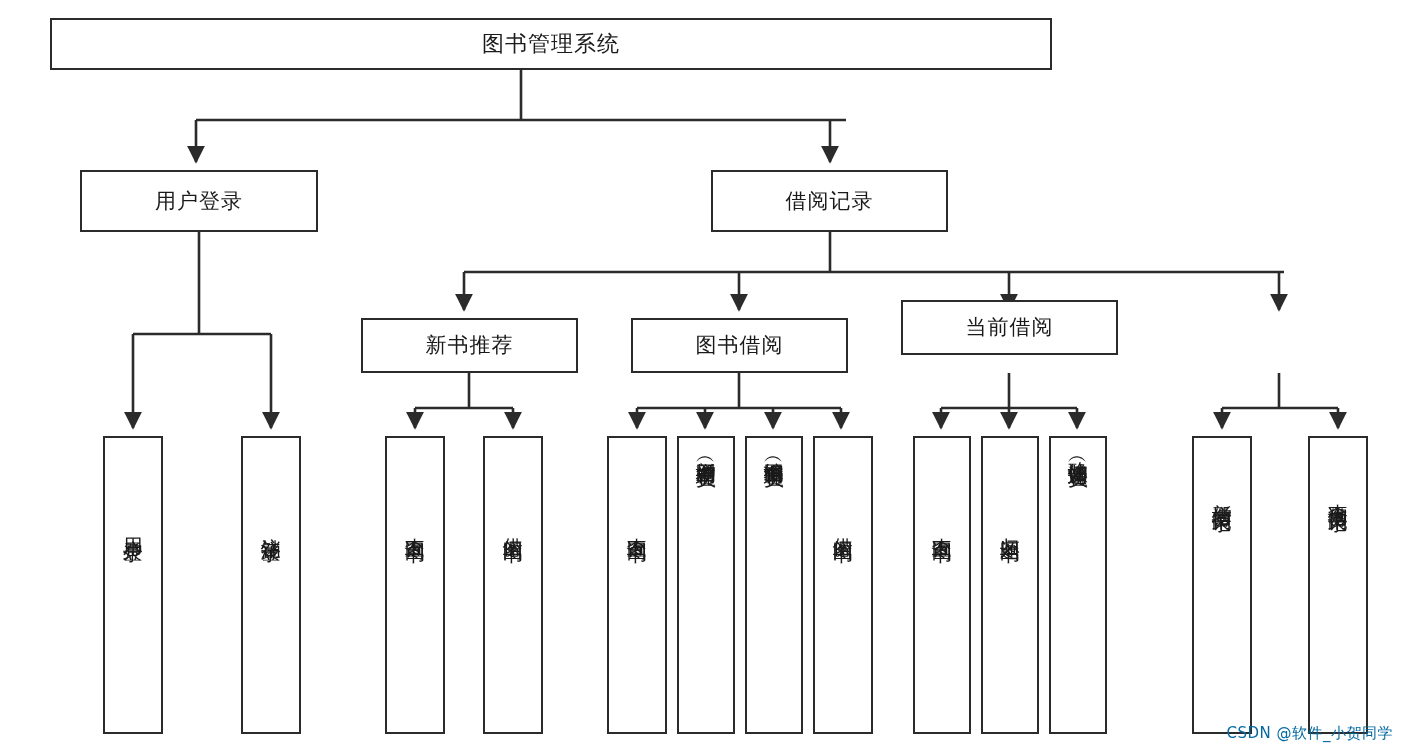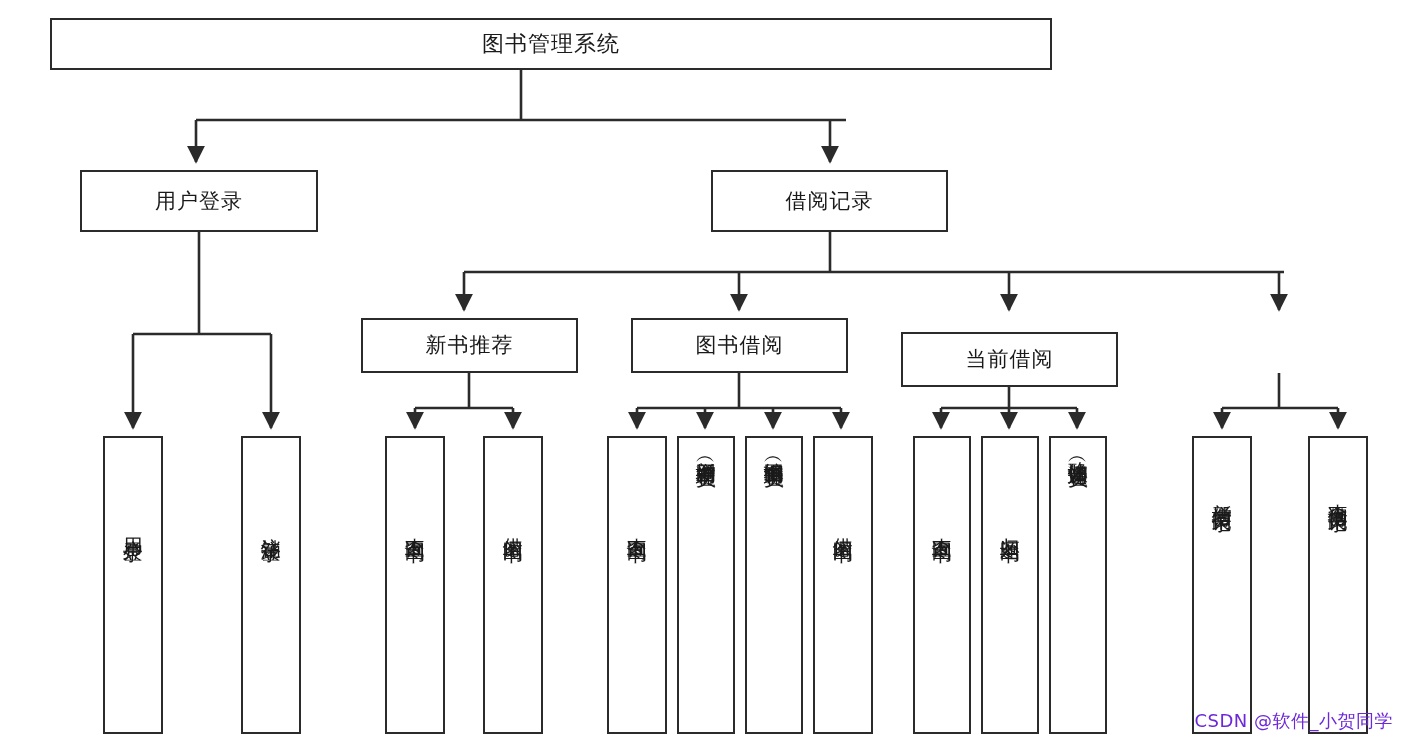--- a/index.html
+++ b/index.html
@@ -48,23 +48,23 @@
     font-size:20px;
     line-height:1.12;
     letter-spacing:2px;
     color:#1a1a1a;
     white-space:nowrap;
   }
   .leaf.tall .vlbl{letter-spacing:1px;}
 
   #watermark{
     position:absolute;
-    right:12px;bottom:14px;
-    font-size:18px;
-    color:#6d28d9;
+    right:12px;bottom:4px;
+    font-size:15px;
+    color:#0369a1;
     letter-spacing:0.5px;
     white-space:nowrap;
     pointer-events:none;
   }
 </style>
 </head>
 <body>
 
 <div id="diagram">
 
@@ -128,21 +128,21 @@
   <div class="node" style="left:711px;top:170px;width:237px;height:62px;">
     <span class="lbl">借阅记录</span>
   </div>
 
   <div class="node" style="left:631px;top:318px;width:217px;height:55px;">
     <span class="lbl">图书借阅</span>
   </div>
   <div class="node" style="left:361px;top:318px;width:217px;height:55px;">
     <span class="lbl">新书推荐</span>
   </div>
-  <div class="node" style="left:901px;top:332px;width:217px;height:55px;">
+  <div class="node" style="left:901px;top:300px;width:217px;height:55px;">
     <span class="lbl">当前借阅</span>
   </div>
 
   <div class="leaf" style="left:103px;top:436px;width:60px;height:298px;padding-top:84px;">
     <span class="vlbl">用户登录</span>
   </div>
   <div class="leaf" style="left:241px;top:436px;width:60px;height:298px;padding-top:84px;">
     <span class="vlbl">注销登录</span>
   </div>
 

